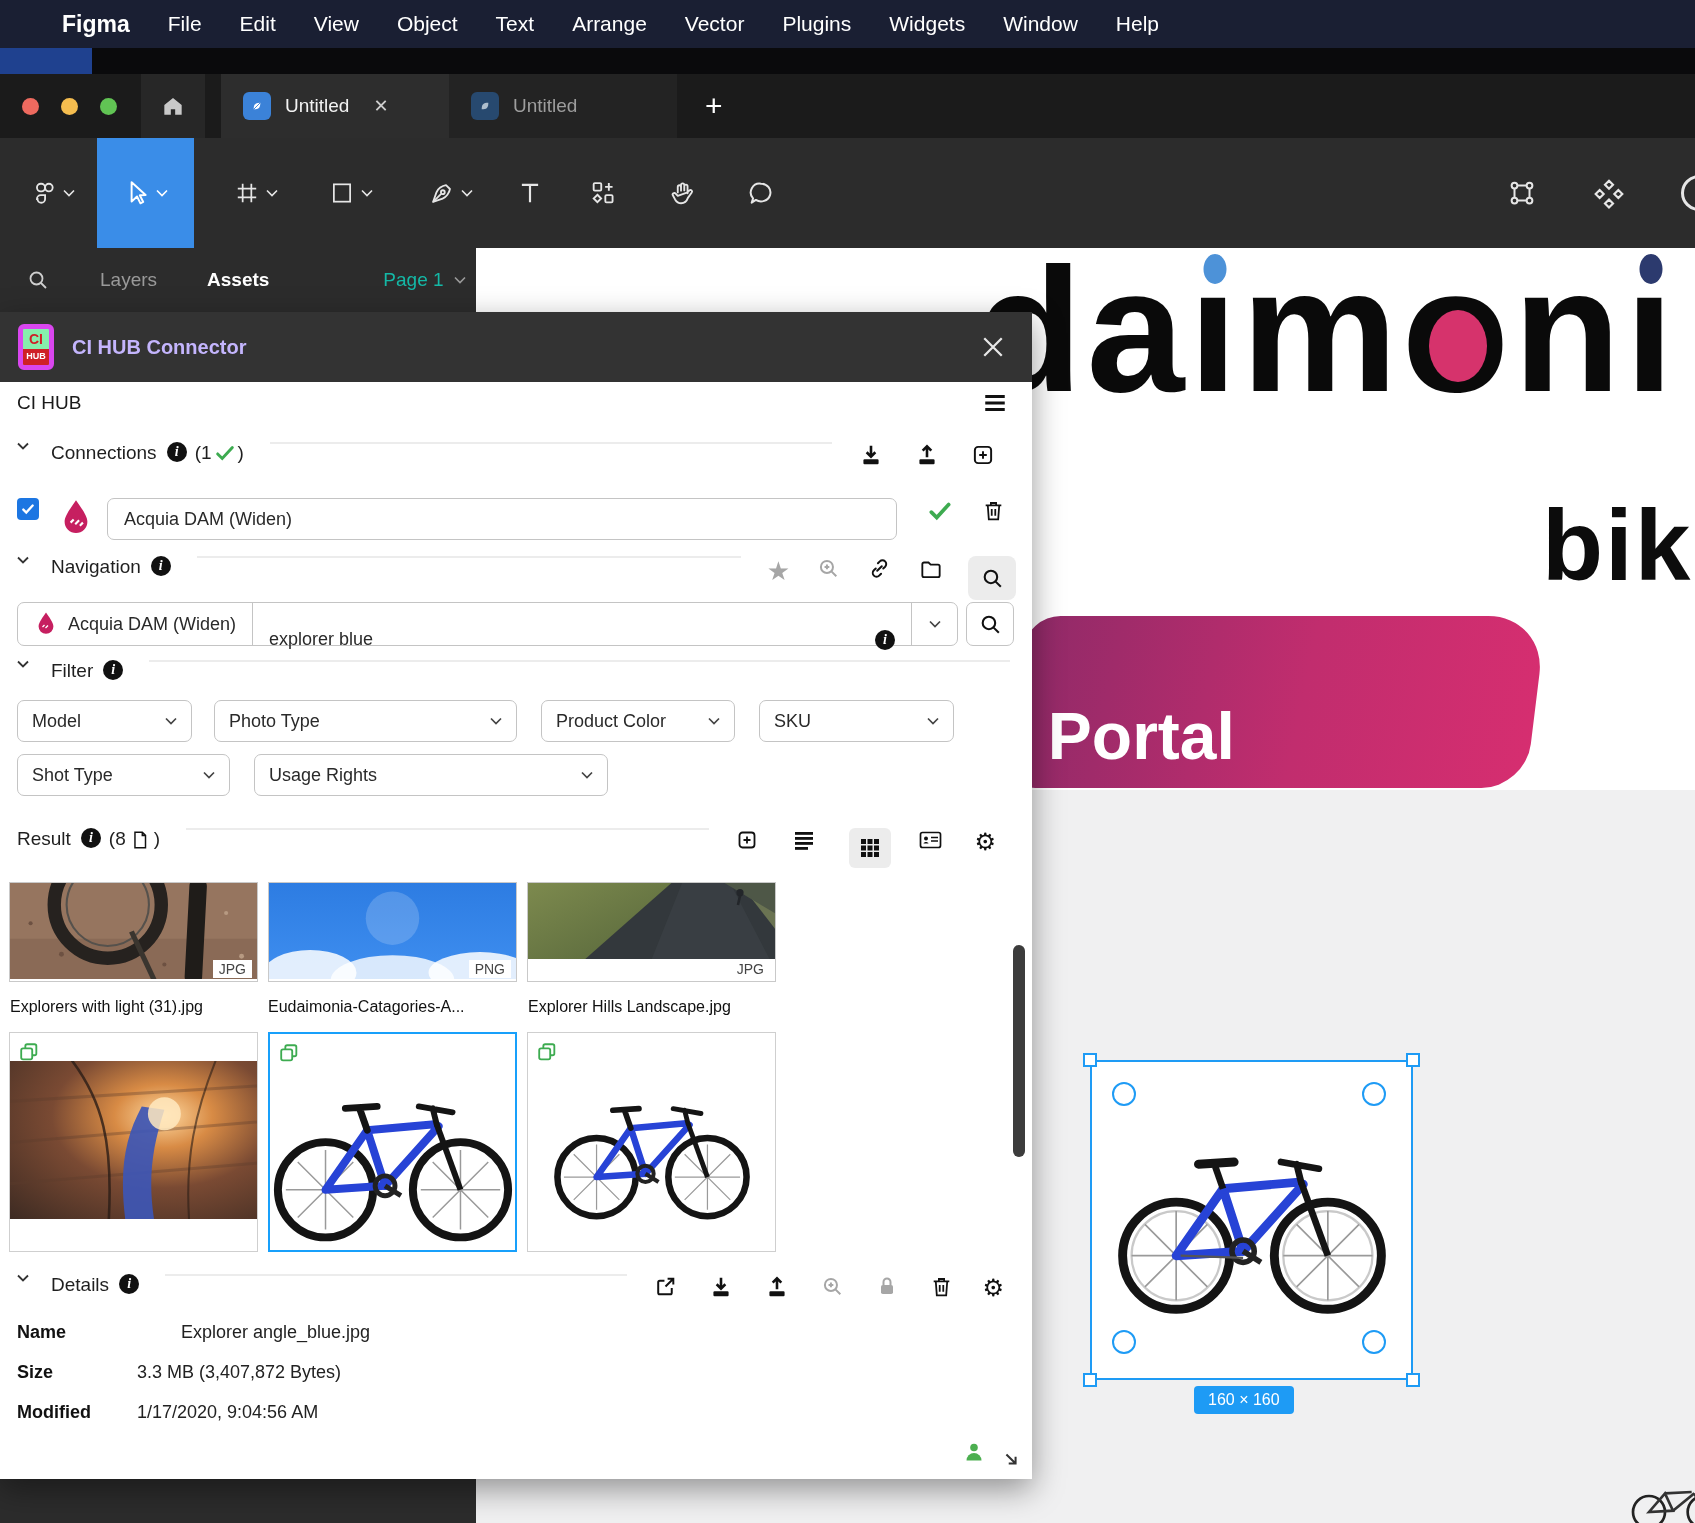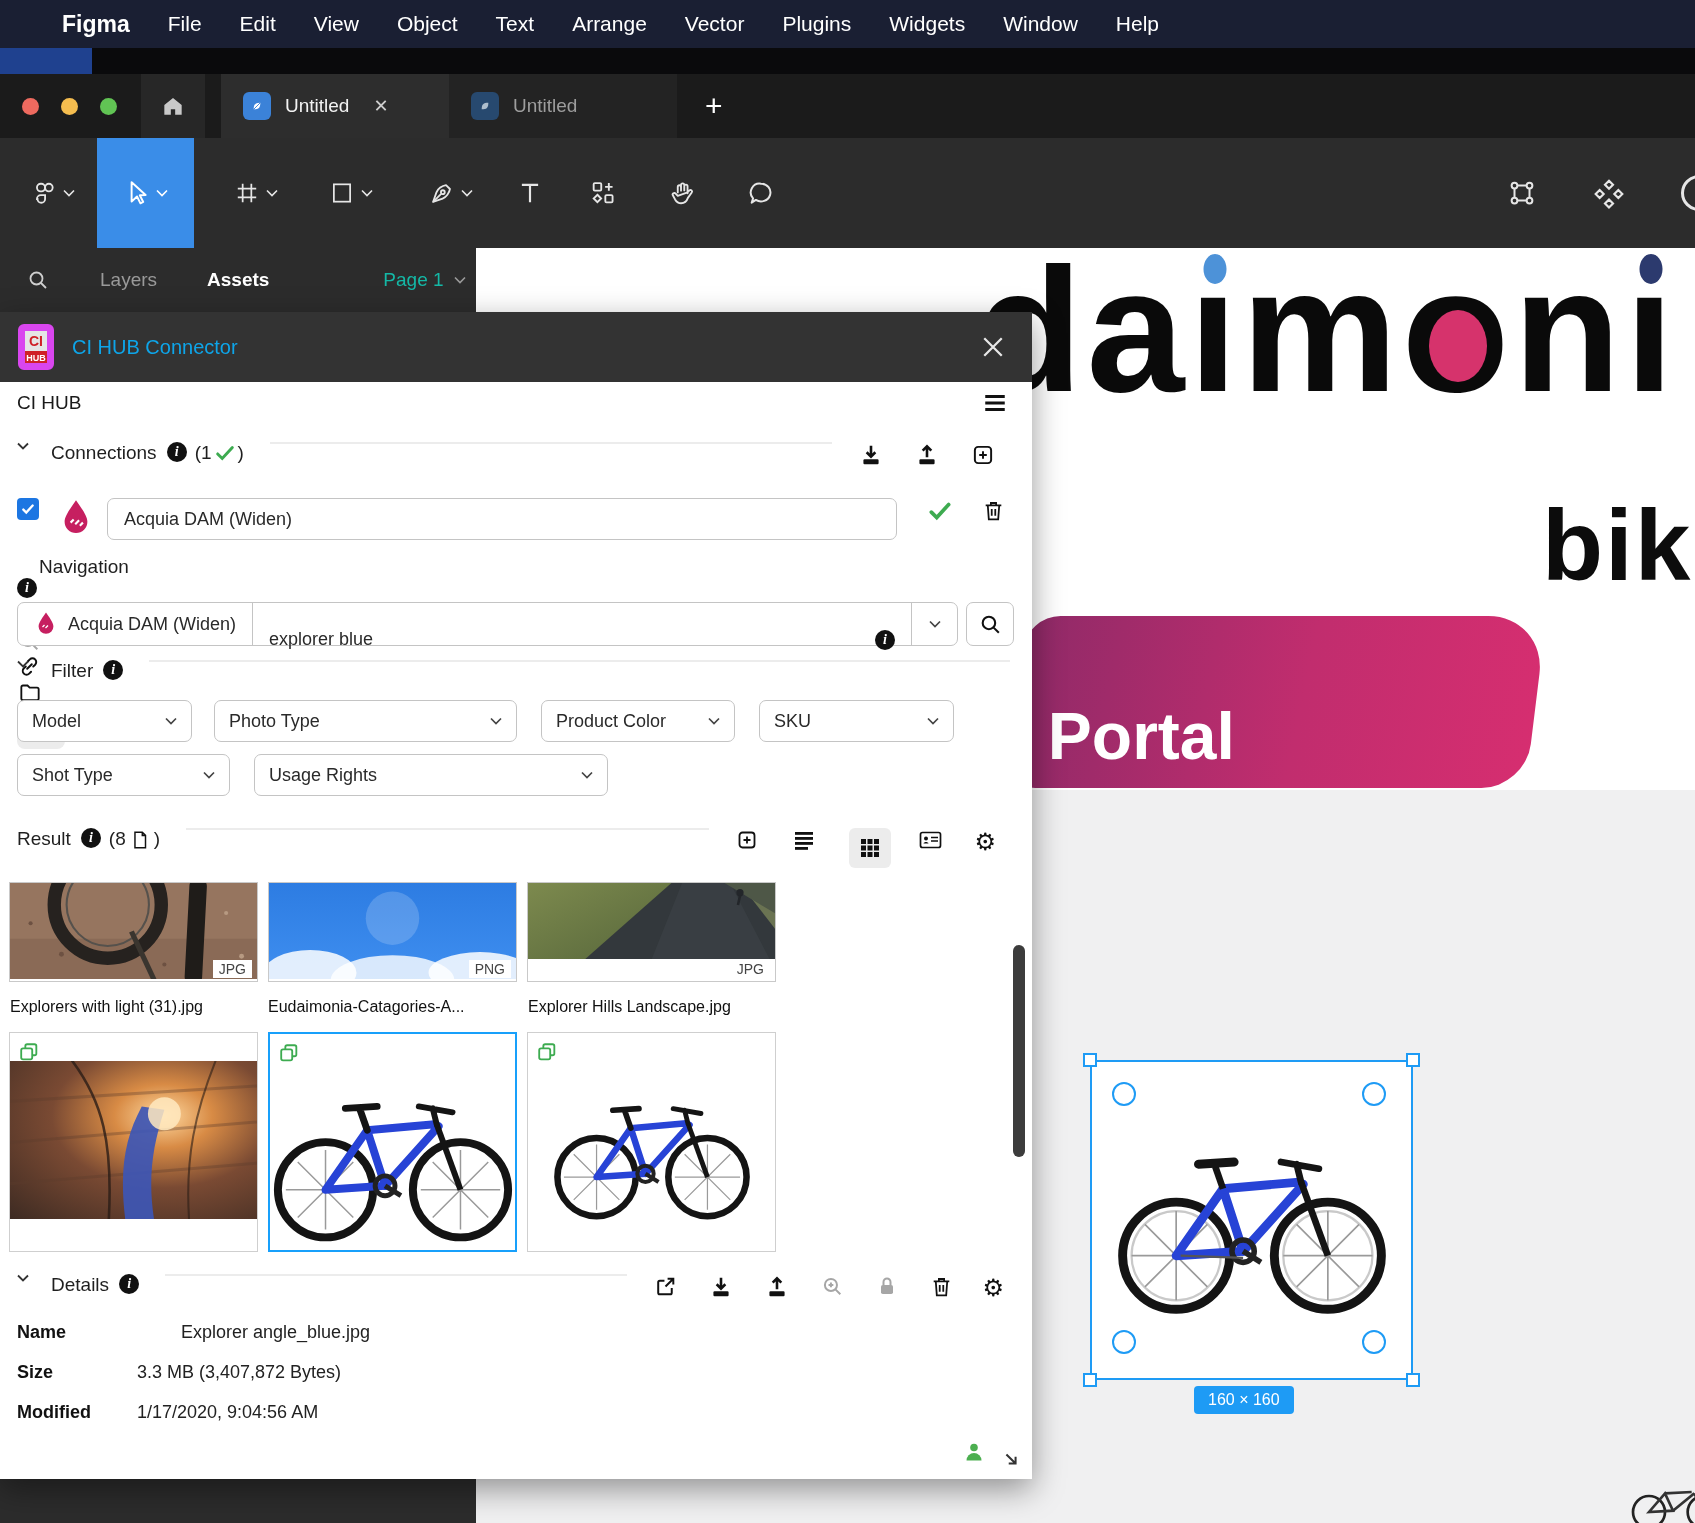--- a/index.html
+++ b/index.html
@@ -65,24 +65,24 @@
   .selframe { position:absolute; left:614px; top:812px; width:323px; height:320px; border:2px solid #1e9bf5; pointer-events:none; }
   .handle { position:absolute; width:14px; height:14px; background:#fff; border:2px solid #1e9bf5; }
   .rhandle { position:absolute; width:24px; height:24px; border:2.5px solid #1e9bf5; border-radius:50%; background:transparent; }
   .sizebadge { position:absolute; left:718px; top:1138px; background:#1e9bf5; color:#fff; font-size:16px; padding:5px 14px; border-radius:4px; }
   .minibike { position:absolute; left:1146px; top:1224px; }
 
   
   .dialog { position:absolute; left:0; top:312px; width:1032px; height:1167px; background:#fff;
             box-shadow:0 10px 30px rgba(0,0,0,.4); z-index:5; }
   .dlg-head { position:absolute; left:0; top:0; width:100%; height:70px; background:#333333; display:flex; align-items:center; padding:0 24px 0 18px; }
-  .cihub-logo { width:36px; height:46px; background:#e5e5e5; border:7px solid #d946ef; border-radius:6px; display:flex; flex-direction:column; overflow:hidden; margin-right:18px; }
+  .cihub-logo { width:36px; height:46px; background:#86efac; border:5px solid #d946ef; border-radius:6px; display:flex; flex-direction:column; overflow:hidden; margin-right:18px; }
   .cihub-logo .ci { flex:1; color:#cf2027; font-weight:bold; font-size:14px; text-align:center; line-height:20px; }
   .cihub-logo .hub { height:16px; background:#cf2027; color:#fff; font-size:9px; font-weight:bold; text-align:center; line-height:15px; }
-  .dlg-title { color:#0ea5e9; font-size:20px; font-weight:normal; }
+  .dlg-title { color:#c4b5fd; font-size:20px; font-weight:bold; }
   .dlg-close { margin-left:auto; width:30px; height:30px; color:#e8e8e8; }
 
   .row { position:absolute; left:17px; display:flex; align-items:flex-start; }
   .seclabel { font-size:19px; color:#1f1f1f; margin:0 10px 0 22px; }
   .info { width:20px; height:20px; border-radius:50%; background:#111; color:#fff; text-align:center;
           font:italic bold 14px/20px "Liberation Serif", serif; flex:none; }
   .secline { flex:1; height:2px; background:#ececec; margin:0 26px; }
   .cnt { font-size:19px; color:#1f1f1f; margin-left:8px; }
   .ibtn { flex:none; display:flex; align-items:center; justify-content:center; }
   .field { border:1px solid #c4c4c4; border-radius:7px; background:#fff; font-size:18px; color:#2a2a2a; display:flex; align-items:center; }
@@ -385,21 +385,21 @@
       <svg width="26" height="26" viewBox="0 0 24 24" style="margin:0 28px 0 30px;">
           <path d="M4 13 l5 5 L20 6" fill="none" stroke="#3dab50" stroke-width="3.4" stroke-linecap="round"></path>
         </svg>
       <span class="ibtn">
         <svg width="25" height="25" viewBox="0 0 24 24" fill="none" stroke="#111" stroke-width="1.7">
             <path d="M4.5 7 H19.5 M9.5 7 V4.8 h5 V7 M6.5 7 l1 13.5 h9 l1-13.5 M10.3 10.5 v6.5 M13.7 10.5 v6.5"></path>
           </svg>
       </span>
     </div>
 
-    <div class="row" style="top:244px; right:23px; height:30px;flex-direction:column;">
+    <div class="row" style="top:244px; right:16px; height:30px;">
       <svg class="chev" viewBox="0 0 12 8">
           <polyline points="1,1.5 6,6.5 11,1.5" fill="none" stroke="#333" stroke-width="1.8"></polyline>
         </svg>
       <span class="seclabel">Navigation</span>
       <span class="info">i</span>
       <span class="secline"></span>
       <span class="ibtn" style="margin-right:26px; color:#a6a6a6; font-size:26px;">★</span>
       <span class="ibtn" style="margin-right:26px;">
         <svg width="25" height="25" viewBox="0 0 24 24" fill="none" stroke="#a6a6a6" stroke-width="1.9">
             <circle cx="10.5" cy="10.5" r="5.8"></circle>

